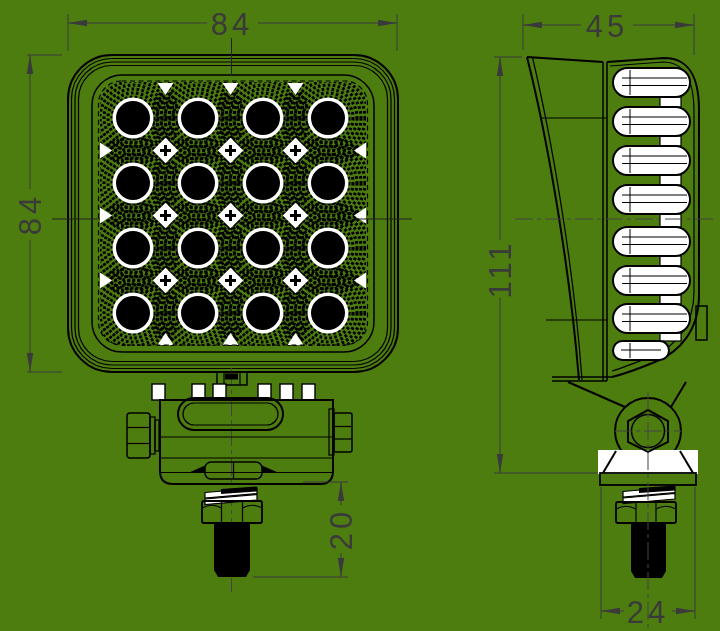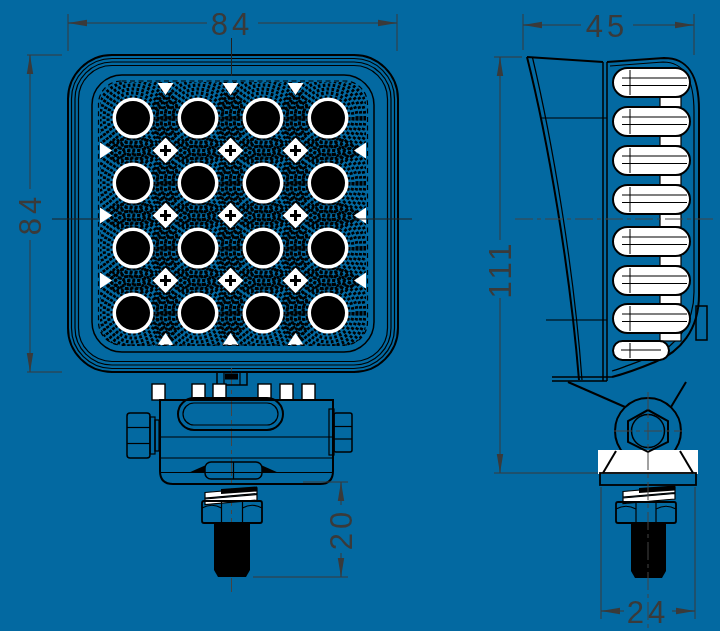--- a/index.html
+++ b/index.html
@@ -1,16 +1,16 @@
 <!DOCTYPE html>
 <html><head>
 <meta charset="utf-8">
 <style>
   html,body{margin:0;padding:0;background:#fff;}
-  .canvas{position:relative;width:720px;height:631px;background:#0369a1;overflow:hidden;
+  .canvas{position:relative;width:720px;height:631px;background:#4d7c0f;overflow:hidden;
           font-family:"Liberation Sans", sans-serif;}
   svg{position:absolute;left:0;top:0;}
   text.dim{font-family:"Liberation Sans", sans-serif;font-size:31px;letter-spacing:4px;
            fill:#3a3a3a;text-anchor:middle;dominant-baseline:central;}
   .obj{stroke:#000;fill:none;}
   .thin{stroke-width:1.2;}
   .med{stroke-width:1.5;}
   .bold{stroke-width:2;}
   .dimline{stroke:#3a3a3a;stroke-width:1;fill:none;}
   .dimarrow{fill:#3a3a3a;stroke:none;}

